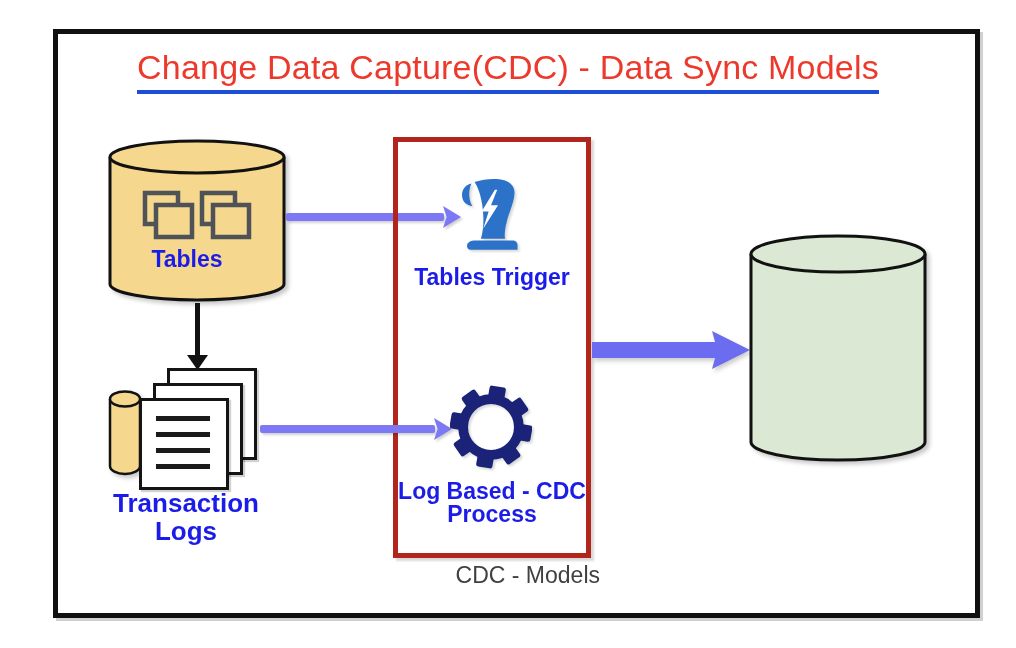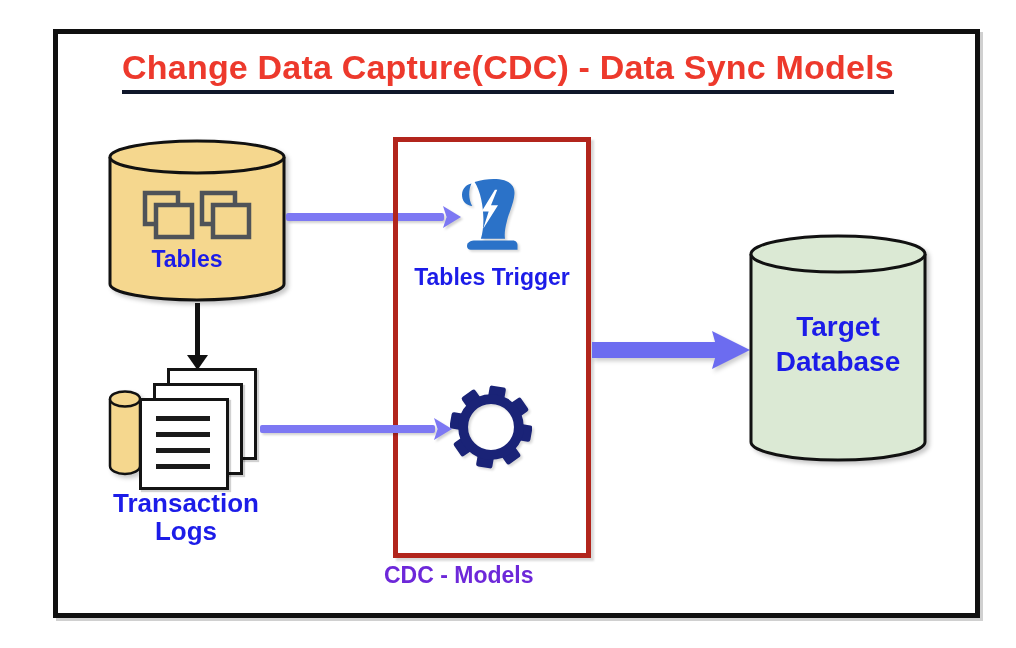--- a/index.html
+++ b/index.html
@@ -8,29 +8,29 @@
     font-family:"Liberation Sans", sans-serif;overflow:hidden;
   }
   .frame{
     position:absolute;left:53px;top:29px;width:927px;height:589px;
     border:5px solid #101010;box-sizing:border-box;
     box-shadow:3px 3px 0 rgba(120,120,120,0.35);
     background:#fff;
   }
   .title-wrap{position:absolute;left:0;top:48px;width:1016px;text-align:center;}
   .title{
-    display:inline-block;color:#ED392C;font-size:34px;font-weight:bold;
-    padding-bottom:3px;border-bottom:4px solid #0f172a;letter-spacing:0.2px;
+    display:inline-block;color:#ED392C;font-size:34px;font-weight:normal;
+    padding-bottom:3px;border-bottom:4px solid #1d4ed8;letter-spacing:0.2px;
   }
   .blue-label{
     position:absolute;color:#1C1CE8;font-weight:bold;text-align:center;
     white-space:pre-line;
   }
   .red-label{
-    position:absolute;color:#6d28d9;font-weight:bold;text-align:left;
+    position:absolute;color:#404040;font-weight:normal;text-align:right;
   }
   .cyl{position:absolute;filter:drop-shadow(3px 3px 2px rgba(0,0,0,0.22));}
   .redbox{
     position:absolute;left:393px;top:137px;width:198px;height:421px;
     border:5px solid #B2251C;box-sizing:border-box;
     box-shadow:3px 3px 2px rgba(0,0,0,0.15);
   }
   .icon{position:absolute;}
   
   .harrow{position:absolute;height:22px;filter:drop-shadow(2px 2px 1px rgba(0,0,0,0.18));}
@@ -146,30 +146,30 @@
           <rect x="40" y="0" width="20" height="17" rx="3" transform="rotate(145 50 50)"></rect>
           <rect x="40" y="0" width="20" height="17" rx="3" transform="rotate(190 50 50)"></rect>
           <rect x="40" y="0" width="20" height="17" rx="3" transform="rotate(235 50 50)"></rect>
           <rect x="40" y="0" width="20" height="17" rx="3" transform="rotate(280 50 50)"></rect>
           <rect x="40" y="0" width="20" height="17" rx="3" transform="rotate(325 50 50)"></rect>
         </g>
         <circle cx="50" cy="50" r="34" fill="none" stroke="#1A2377" stroke-width="12"></circle>
       </g>
     </svg>
   </div>
+  <div class="blue-label" style="left:394px;top:480px;width:196px;font-size:23px;line-height:23px;">Log Based - CDC
+Process</div>
 
   <div class="red-label" style="left:384px;top:562px;width:216px;font-size:23px;">CDC - Models</div>
 
   <div class="bigarrow">
     <div class="shaft"></div>
     <div class="head"></div>
   </div>
 
   <div class="cyl" style="left:748px;top:233px;">
     <svg width="180" height="231" viewBox="0 0 180 231">
       <path d="M3 21 v188 a87 18 0 0 0 174 0 V21" fill="#DBE9D4" stroke="#111" stroke-width="3" stroke-linejoin="round"></path>
       <ellipse cx="90" cy="21" rx="87" ry="18" fill="#DBE9D4" stroke="#111" stroke-width="3"></ellipse>
     </svg>
   </div>
-  <div class="blue-label" style="left:748px;top:309px;width:180px;font-size:28px;line-height:35px;">Target
-Database</div>
 
 </div>
 
 </body></html>

